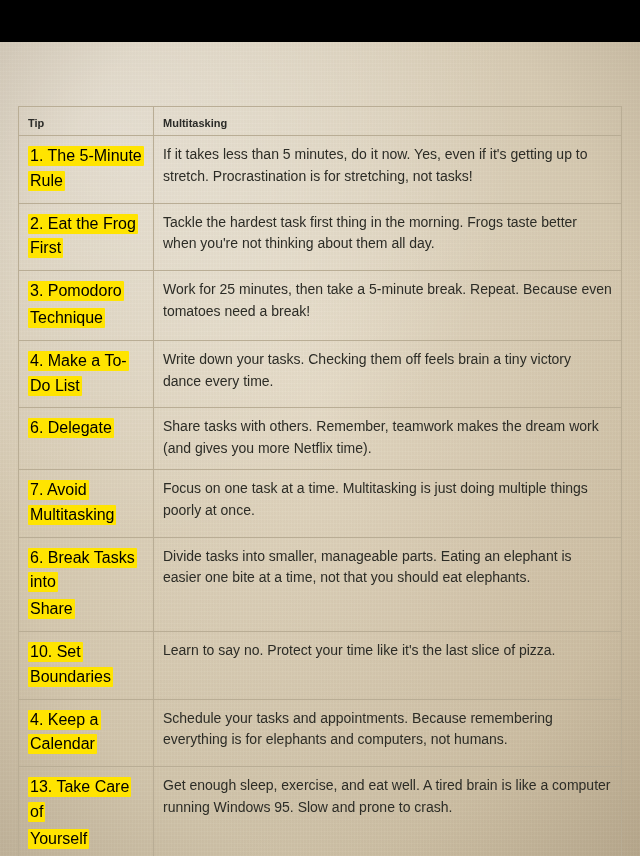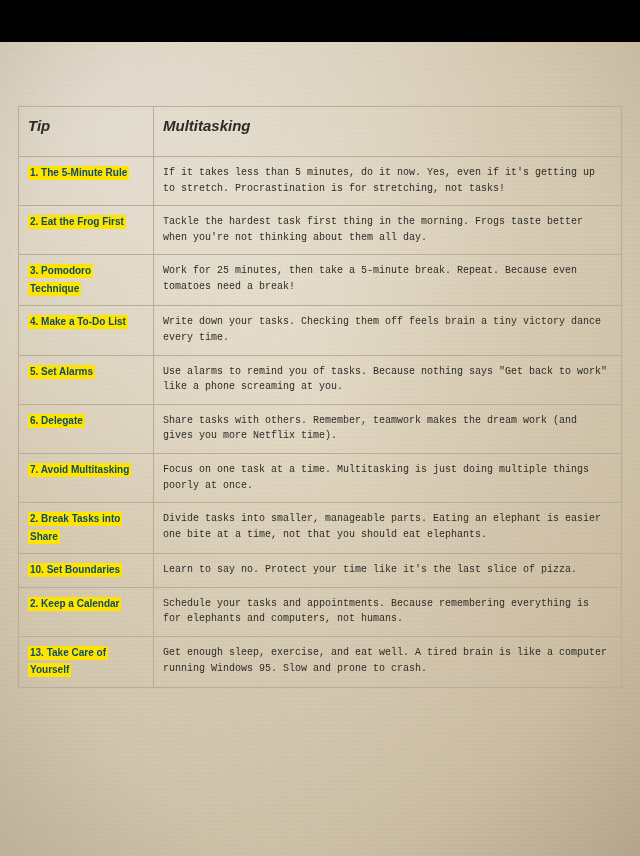--- a/index.html
+++ b/index.html
@@ -61,40 +61,37 @@
     border-collapse: collapse;
     table-layout: fixed;
   }
   table.tips th, table.tips td {
     border: 1px solid #b9ad95;
     vertical-align: top;
     padding: 8px 9px 9px 9px;
     text-align: left;
   }
   table.tips th {
-    font-size: 15px;
+    font-size: 11px;
     font-weight: 700;
     color: #2b2b28;
     padding-top: 10px;
-    padding-bottom: 22px;
-    font-style: italic;
+    padding-bottom: 6px;
   }
   col.c-tip { width: 135px; }
   col.c-desc { width: auto; }
   td.tip {
-    font-size: 10px;
-    color: #0c4a6e;
+    font-size: 16px;
+    color: #000000;
     line-height: 1.55;
-    font-weight: bold;
   }
   td.desc {
-    font-size: 10px;
+    font-size: 14px;
     color: #2c2c26;
     line-height: 1.56;
-    font-family: Liberation Mono, monospace;
   }
   .hl {
     background: #ffe400;
     box-decoration-break: clone;
     -webkit-box-decoration-break: clone;
     padding: 1px 2px 2px 2px;
     border-radius: 1px;
   }
   .tip-line { display: block; }
   .tip-line + .tip-line { margin-top: 2px; }
@@ -137,52 +134,46 @@
               <td class="desc">Work for 25 minutes, then take a 5-minute break. Repeat. Because even tomatoes need a break!</td>
             </tr>
             <tr>
               <td class="tip">
                 <span class="tip-line"><span class="hl">4. Make a To-Do List</span></span>
               </td>
               <td class="desc">Write down your tasks. Checking them off feels brain a tiny victory dance every time.</td>
             </tr>
             <tr>
               <td class="tip">
-                <span class="tip-line"><span class="hl">5. Set Alarms</span></span>
-              </td>
-              <td class="desc">Use alarms to remind you of tasks. Because nothing says "Get back to work" like a phone screaming at you.</td>
-            </tr>
-            <tr>
-              <td class="tip">
                 <span class="tip-line"><span class="hl">6. Delegate</span></span>
               </td>
               <td class="desc">Share tasks with others. Remember, teamwork makes the dream work (and gives you more Netflix time).</td>
             </tr>
             <tr>
               <td class="tip">
                 <span class="tip-line"><span class="hl">7. Avoid Multitasking</span></span>
               </td>
               <td class="desc">Focus on one task at a time. Multitasking is just doing multiple things poorly at once.</td>
             </tr>
             <tr>
               <td class="tip">
-                <span class="tip-line"><span class="hl">2. Break Tasks into</span></span>
+                <span class="tip-line"><span class="hl">6. Break Tasks into</span></span>
                 <span class="tip-line"><span class="hl">Share</span></span>
               </td>
               <td class="desc">Divide tasks into smaller, manageable parts. Eating an elephant is easier one bite at a time, not that you should eat elephants.</td>
             </tr>
             <tr>
               <td class="tip">
                 <span class="tip-line"><span class="hl">10. Set Boundaries</span></span>
               </td>
               <td class="desc">Learn to say no. Protect your time like it's the last slice of pizza.</td>
             </tr>
             <tr>
               <td class="tip">
-                <span class="tip-line"><span class="hl">2. Keep a Calendar</span></span>
+                <span class="tip-line"><span class="hl">4. Keep a Calendar</span></span>
               </td>
               <td class="desc">Schedule your tasks and appointments. Because remembering everything is for elephants and computers, not humans.</td>
             </tr>
             <tr>
               <td class="tip">
                 <span class="tip-line"><span class="hl">13. Take Care of</span></span>
                 <span class="tip-line"><span class="hl">Yourself</span></span>
               </td>
               <td class="desc">Get enough sleep, exercise, and eat well. A tired brain is like a computer running Windows 95. Slow and prone to crash.</td>
             </tr>

